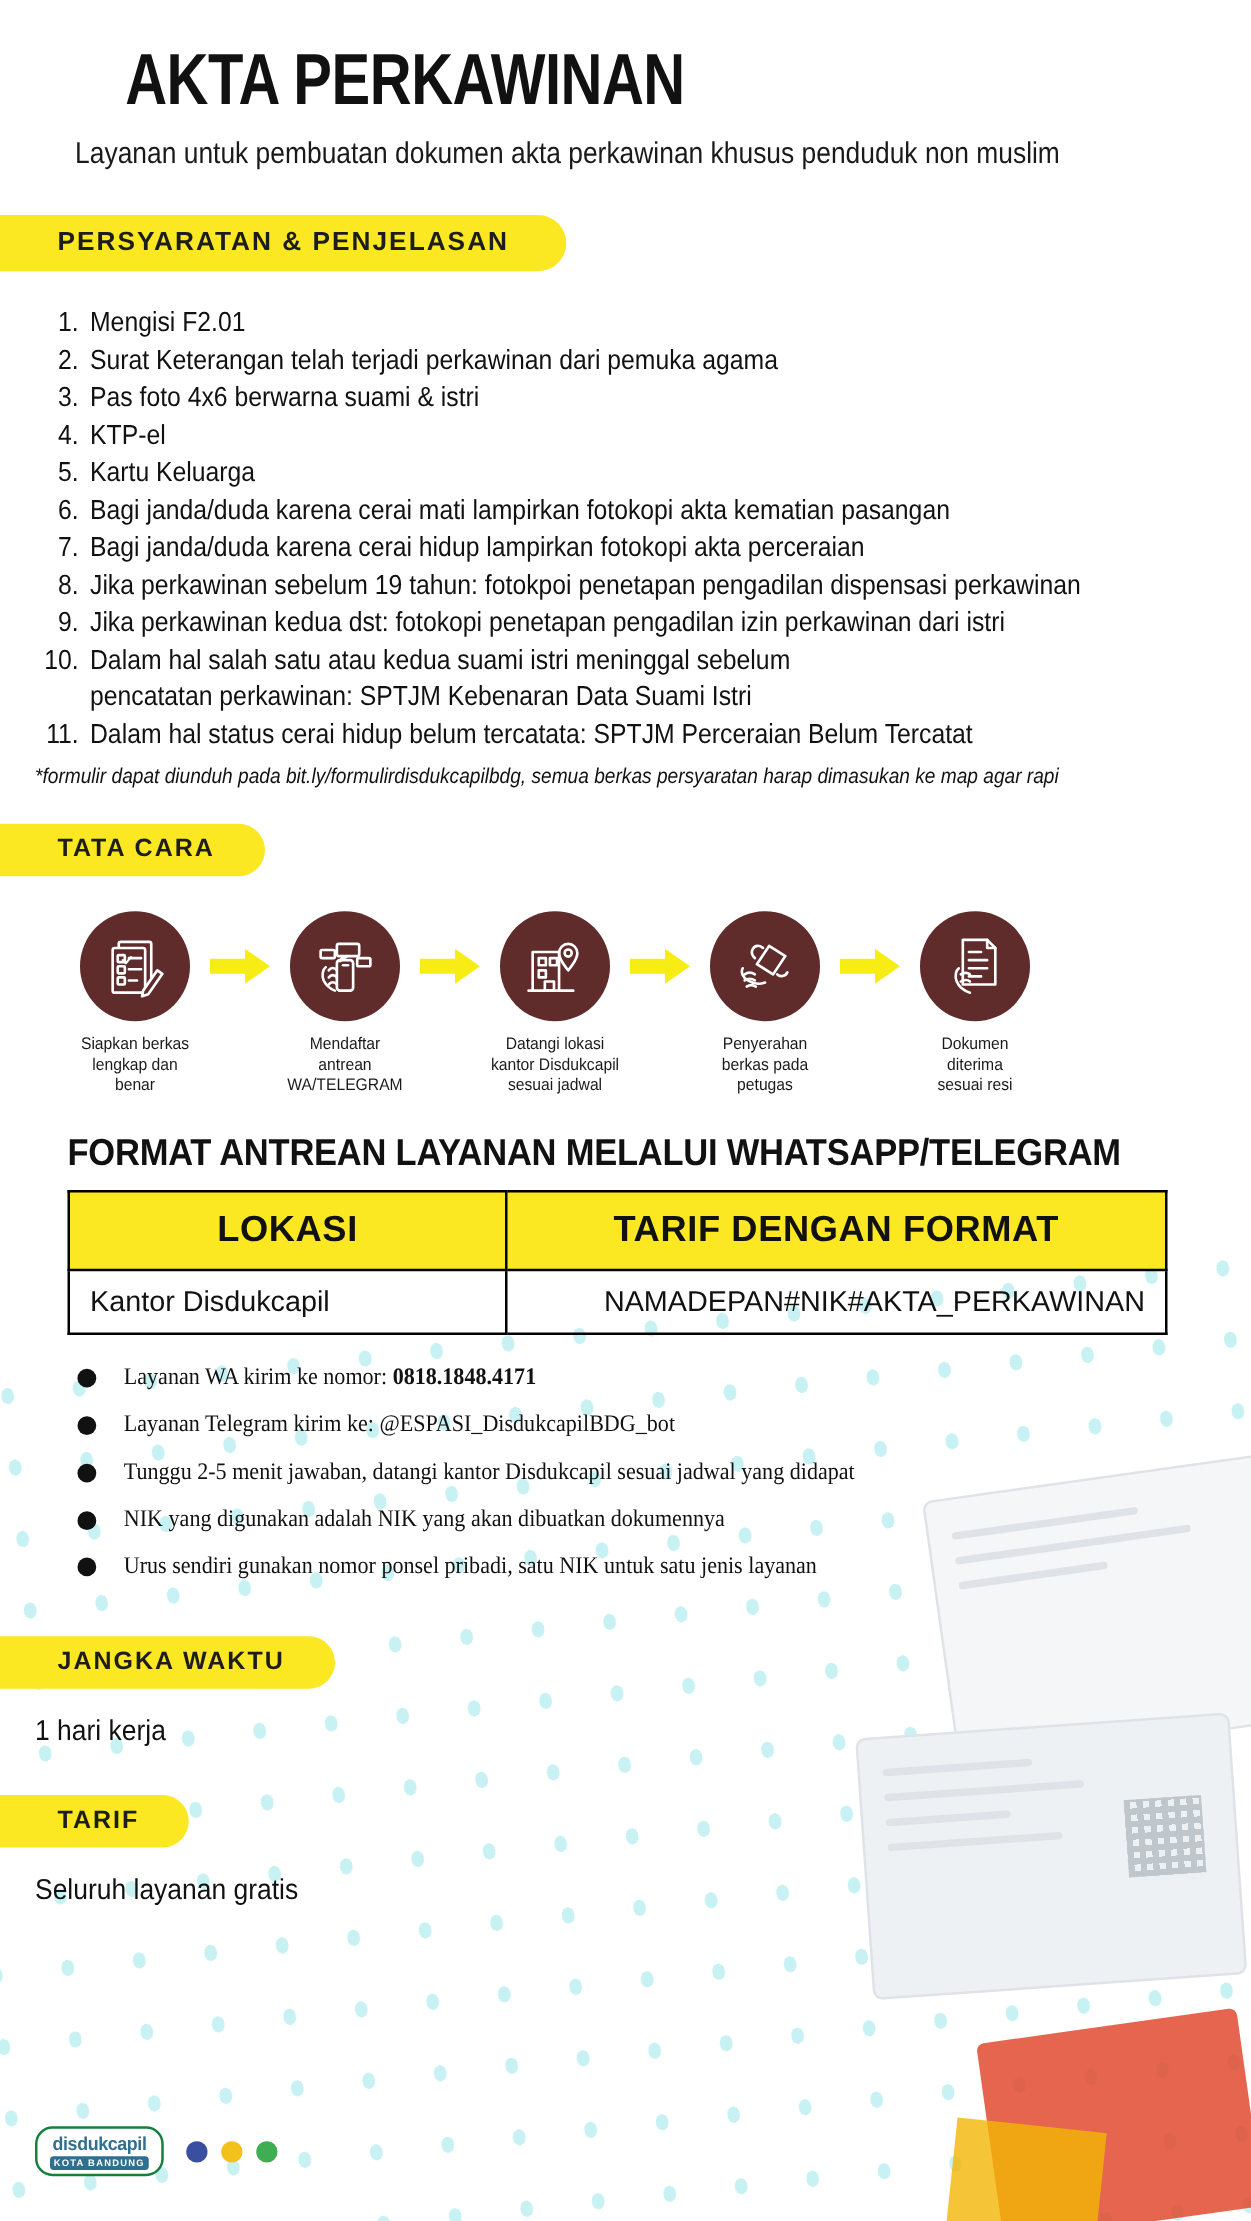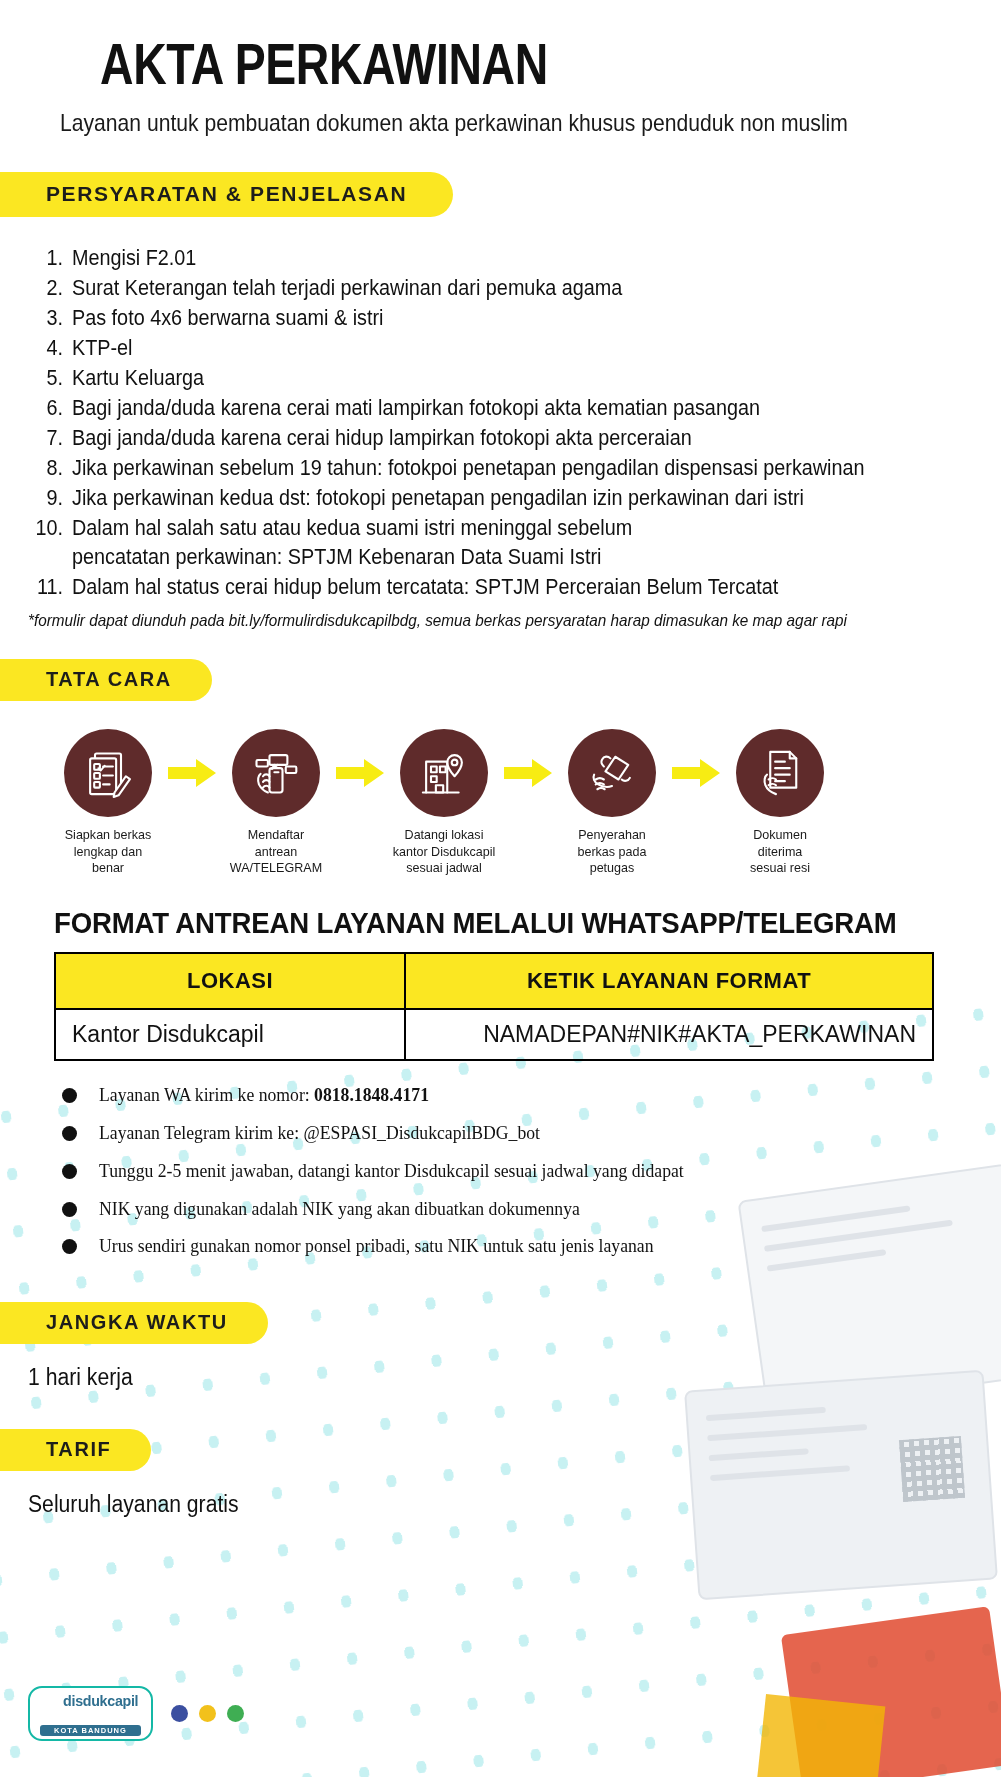--- a/index.html
+++ b/index.html
@@ -168,21 +168,21 @@
     transform: scaleX(0.92); transform-origin: left center;
   }
   .tbl {
     position: relative; z-index: 3;
     margin: 12px 0 0 54px; width: 880px;
     border-collapse: collapse;
   }
   .tbl td, .tbl th { border: 2px solid #000; }
   .tbl th {
     background: #fbe722; color: #111;
-    font-size: 22px; font-weight: bold; letter-spacing: .5px;
+    font-size: 29px; font-weight: bold; letter-spacing: .5px;
     padding: 14px 6px;
   }
   .tbl td { padding: 11px 16px; font-size: 23px; color: #111; }
   .tbl td.c { text-align: right; margin-left: 24px; }
   .col-a { width: 350px; }
 
   
   .notes { position: relative; z-index: 3; margin: 22px 0 0 62px; }
   .note { display: flex; align-items: flex-start; margin-bottom: 14px; font-family: Liberation Serif, serif; }
   .dot {
@@ -202,31 +202,31 @@
     font-size: 23px; color: #111;
     transform: scaleX(0.92); transform-origin: left center;
   }
 
   
   .footer {
     position: absolute; left: 28px; bottom: 36px; z-index: 4;
     display: flex; align-items: center; gap: 18px;
   }
   .logo {
-    border: 2px solid #14b8a6; border-radius: 14px;
-    padding: 4px 10px 3px; text-align: right; background: #fff;
+    border: 2px solid #15803d; border-radius: 14px;
+    padding: 4px 10px 3px; text-align: left; background: #fff;
   }
   .logo-main {
     font-size: 15px; font-weight: bold; color: #2f6f8f; letter-spacing: -.3px;
     transform: scaleX(.95); transform-origin: center;
   }
   .logo-sub {
     font-size: 7.5px; font-weight: bold; letter-spacing: 1px;
     color: #fff; background: #2f6f8f; border-radius: 3px;
-    margin-top: 16px; padding: 1px 14px;
+    margin-top: 1px; padding: 1px 3px;
   }
   .fdots { display: flex; gap: 11px; align-items: center; }
   .fdot { width: 17px; height: 17px; border-radius: 50%; }
 </style>
 </head>
 <body>
 
 <div class="page">
 
   <div class="bg-dots"></div>
@@ -431,21 +431,21 @@
 
     </div>
   </div>
 
   <div>
     <div class="fmt-title">FORMAT ANTREAN LAYANAN MELALUI WHATSAPP/TELEGRAM</div>
     <table class="tbl">
       <tbody>
           <tr>
         <th class="col-a">LOKASI</th>
-        <th>KETIK LAYANAN FORMAT</th>
+        <th>TARIF DENGAN FORMAT</th>
       </tr>
       <tr>
         <td>Kantor Disdukcapil</td>
         <td class="c">NAMADEPAN#NIK#AKTA_PERKAWINAN</td>
       </tr>
     </tbody>
       </table>
   </div>
 
   <div class="notes">

